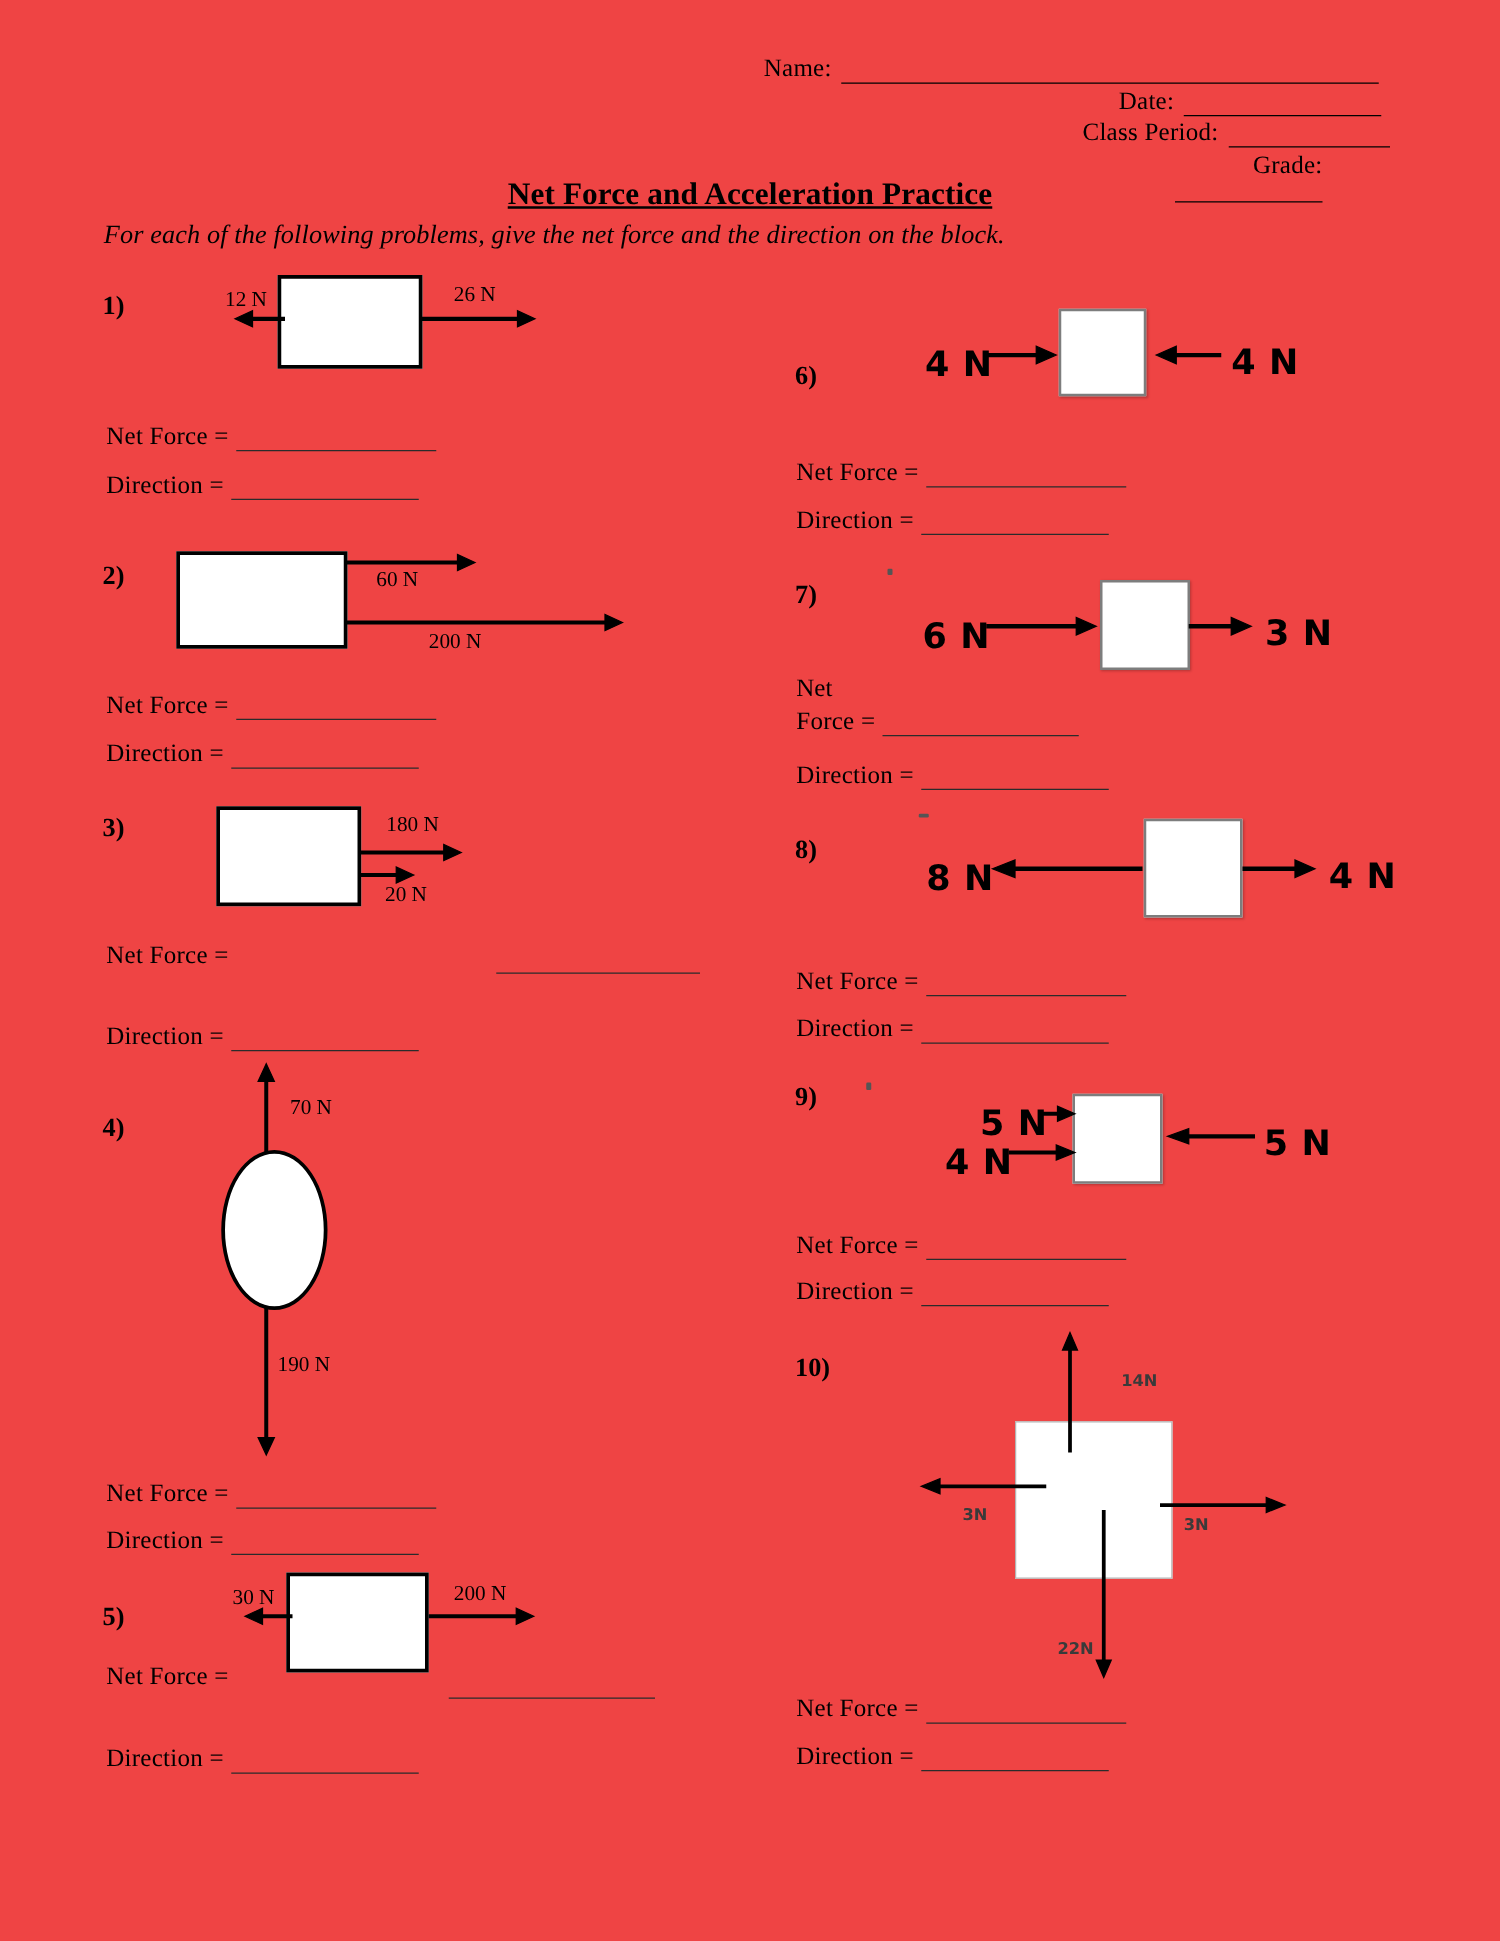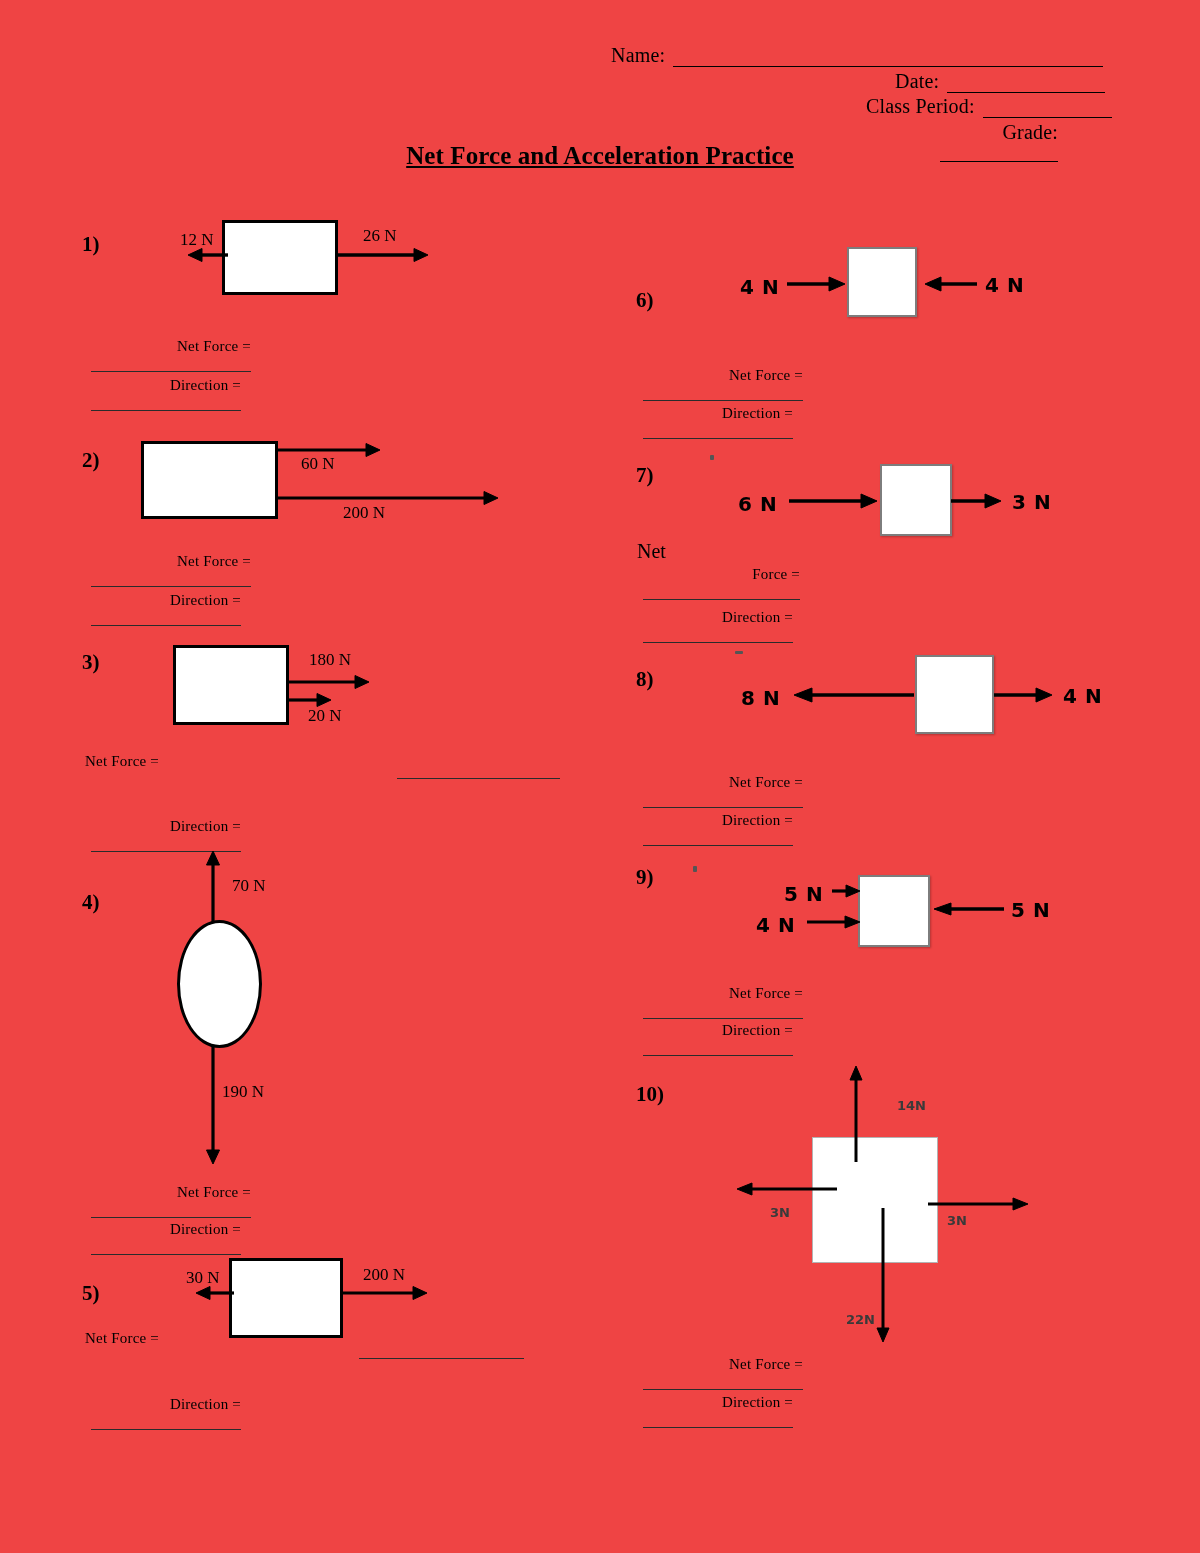--- a/index.html
+++ b/index.html
@@ -55,43 +55,42 @@
   .pnum {
     font-size: 21px;
     font-weight: bold;
   }
 
   
   .ans {
     display: flex;
     align-items: flex-end;
     white-space: nowrap;
-    font-size: 15px;
-    flex-direction: column;
+    font-size: 20px;
   }
   .ans-label { letter-spacing: .2px; }
   .ans-rule {
     border-bottom: 1.6px solid #2b2b2b;
     height: 16px;
   }
   .ans-rule.gap { margin-left: 6px; }
   .lone-rule {
     border-bottom: 1.6px solid #2b2b2b;
     height: 2px;
   }
   .wrapnet { font-size: 20px; line-height: 1.18; }
 
   
   .flabel-serif {
     font-size: 17px;
     white-space: nowrap;
   }
   .flabel-bold {
     font-family: "DejaVu Sans", "Liberation Sans", sans-serif;
-    font-size: 20px;
+    font-size: 28px;
     font-weight: bold;
     white-space: nowrap;
     letter-spacing: .5px;
   }
   .flabel-tiny {
     font-family: "DejaVu Sans", "Liberation Sans", sans-serif;
     font-size: 13px;
     font-weight: bold;
     color: #3a3a3a;
     white-space: nowrap;
@@ -146,20 +145,21 @@
     <span class="hdr-label">Class Period:</span>
     <span class="hdr-rule" style="width:129px;"></span>
   </div>
 
   <div class="abs hdr-row" style="left:932px; top:121px;flex-direction:column;">
     <span class="hdr-label">Grade:</span>
     <span class="hdr-rule" style="width:118px;"></span>
   </div>
 
   <div class="abs title" style="left:0; top:142px; width:1200px;">Net Force and Acceleration Practice</div>
+  <div class="abs subtitle" style="left:83px; top:175px;">For each of the following problems, give the net force and the direction on the block.</div>
 
   <div class="abs pnum" style="left:82px; top:232px;">1)</div>
   <div class="abs box-black" style="left:222px; top:220px; width:116px; height:75px;"></div>
   <div class="abs flabel-serif" style="left:180px; top:230px;">12 N</div>
   <div class="abs" style="left:188px; top:246px;">
     <svg width="40" height="18" viewBox="0 0 40 18">
         <g fill="#000" stroke="#000">
           <line x1="40" y1="9" x2="12" y2="9" stroke-width="3.4"></line>
           <polygon points="0,9 14,2.5 14,15.5" stroke-width="1"></polygon>
         </g>

